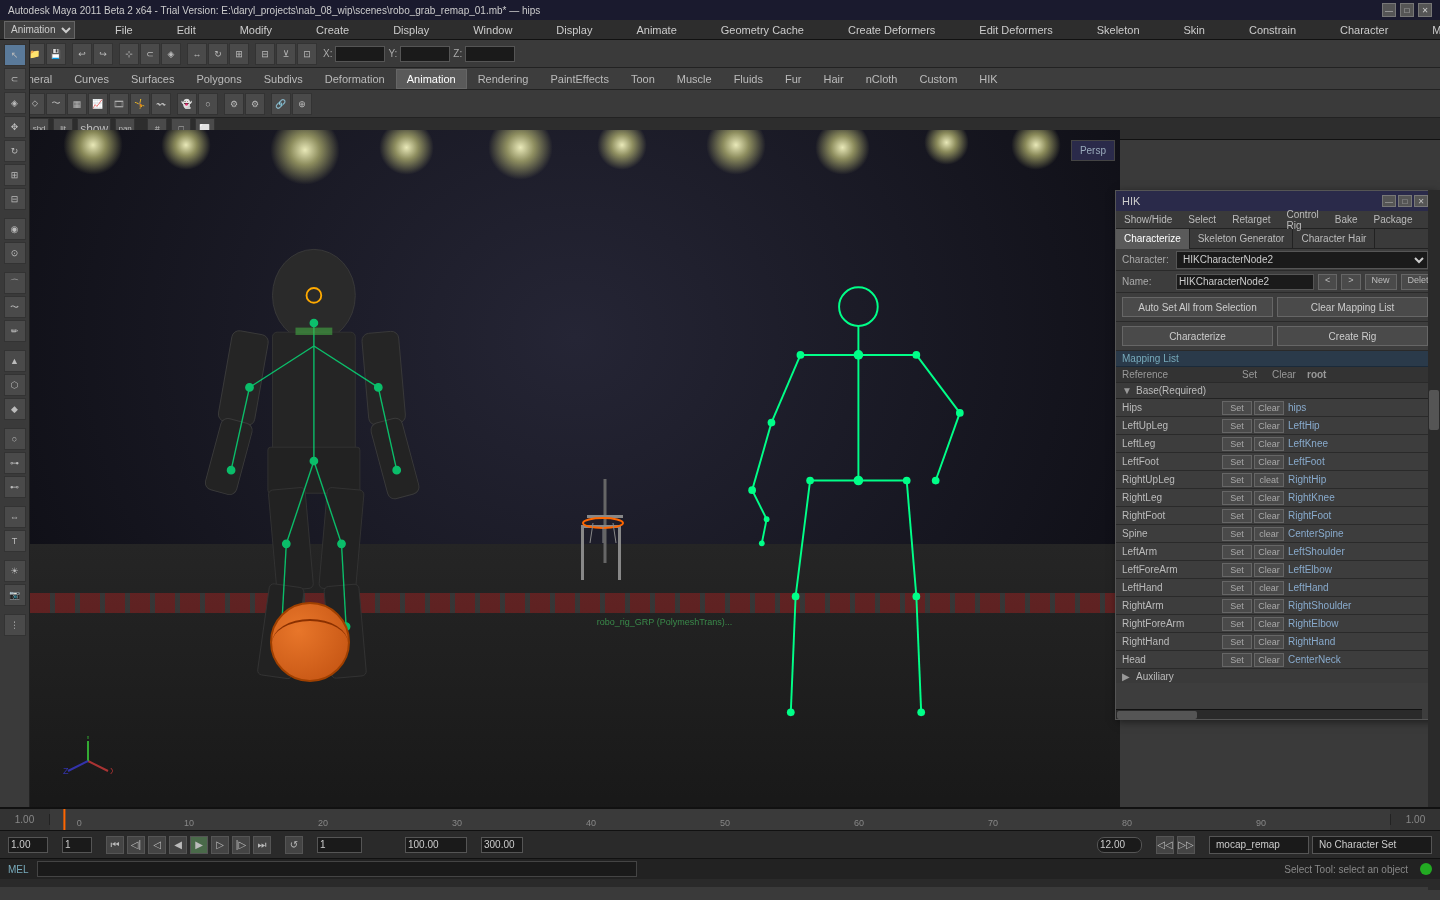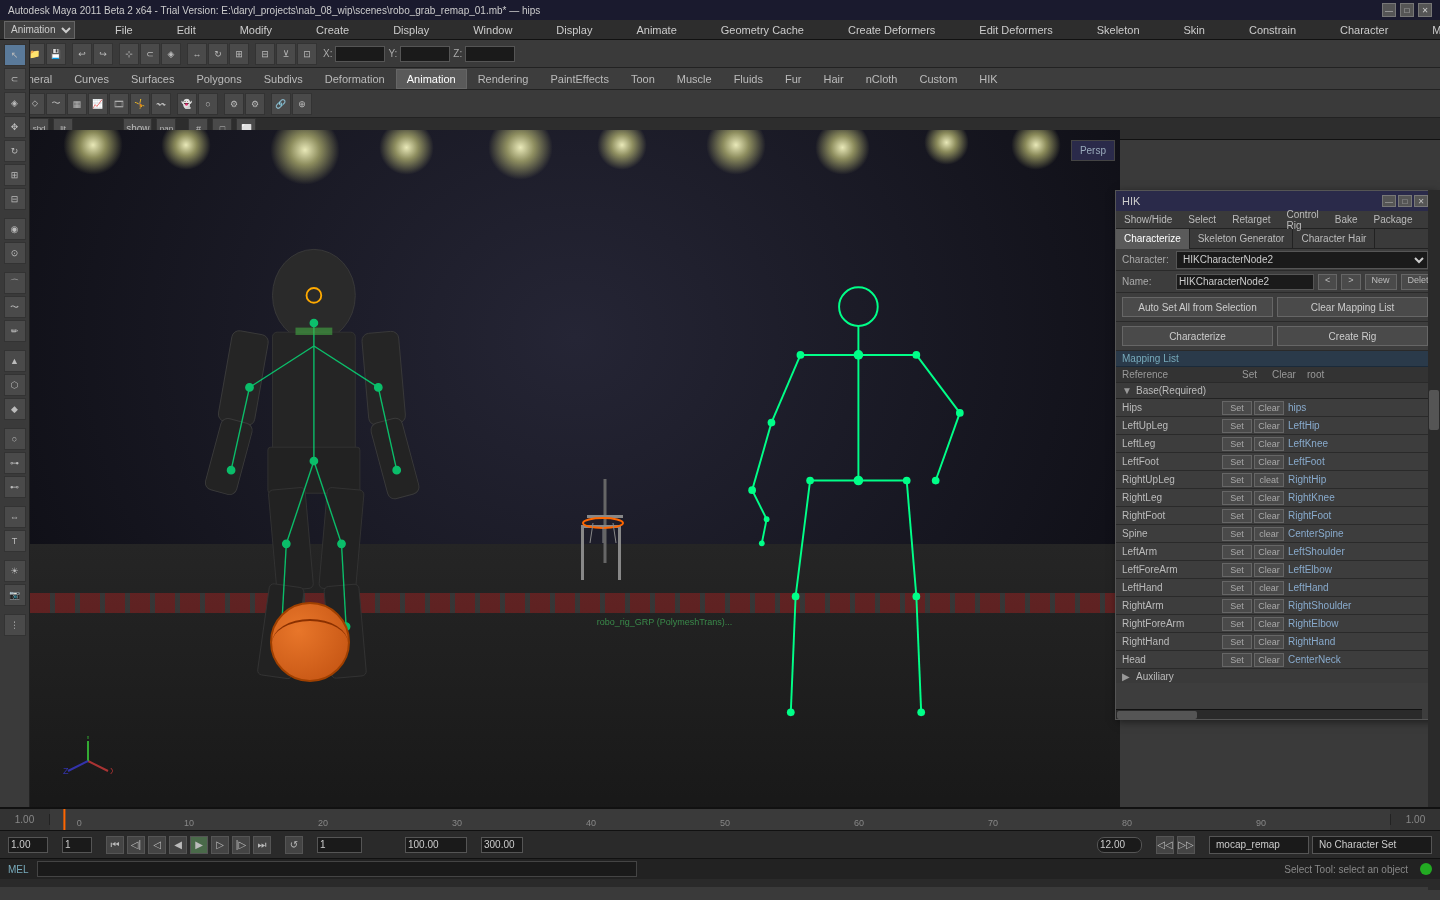--- a/index.html
+++ b/index.html
@@ -341,21 +341,21 @@
       align-items: center;
       padding: 2px 6px;
       border-bottom: 1px solid #2a2a2a;
       background: #333;
       font-size: 10px;
       color: #999;
     }
     .col-ref { width: 120px; }
     .col-set { width: 30px; }
     .col-clear { width: 35px; }
-    .col-val { flex: 1; }
+    .col-val { flex: 1; font-weight: bold; }
 
     
     #mapping-list {
       overflow-y: auto;
       height: 300px;
     }
 
     .section-header {
       display: flex;
       align-items: center;
@@ -672,21 +672,21 @@
   <div class="tb-btn">⚙</div>
   <div class="tb-sep"></div>
   <div class="tb-btn">🔗</div>
   <div class="tb-btn">⊕</div>
 </div>
 
 <div id="status-top" style="height:22px;background:#2d2d2d;display:flex;align-items:center;padding:0 4px;border-bottom:1px solid #111;font-size:10px;color:#aaa;gap:4px;">
   <div class="tb-btn" style="font-size:8px;">cam</div>
   <div class="tb-btn" style="font-size:8px;">shd</div>
   <div class="tb-btn" style="font-size:8px;">lit</div>
-  <div class="tb-btn" style="font-size:10px;margin-left:46px;">show</div>
+  <div class="tb-btn" style="font-size:12px;">show</div>
   <div class="tb-btn" style="font-size:8px;">pan</div>
   <div class="tb-sep"></div>
   <div class="tb-btn" style="font-size:9px;">#</div>
   <div class="tb-btn" style="font-size:9px;">□</div>
   <div class="tb-btn" style="font-size:9px;">⬜</div>
 </div>
 
 <div id="left-toolbar">
   <div class="toolbar-btn active">↖</div>
   <div class="toolbar-btn">⊂</div>

